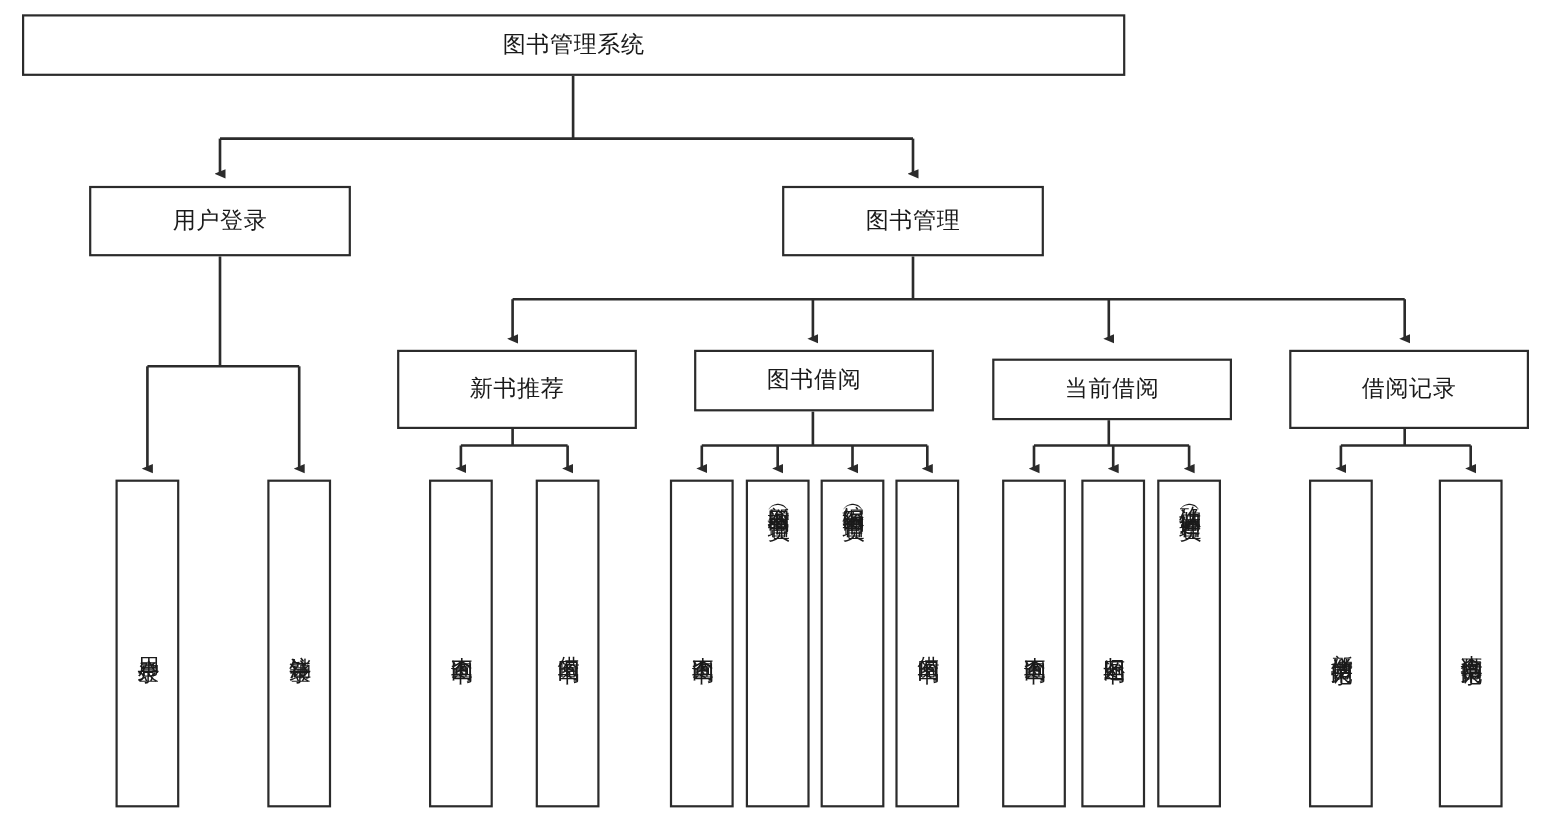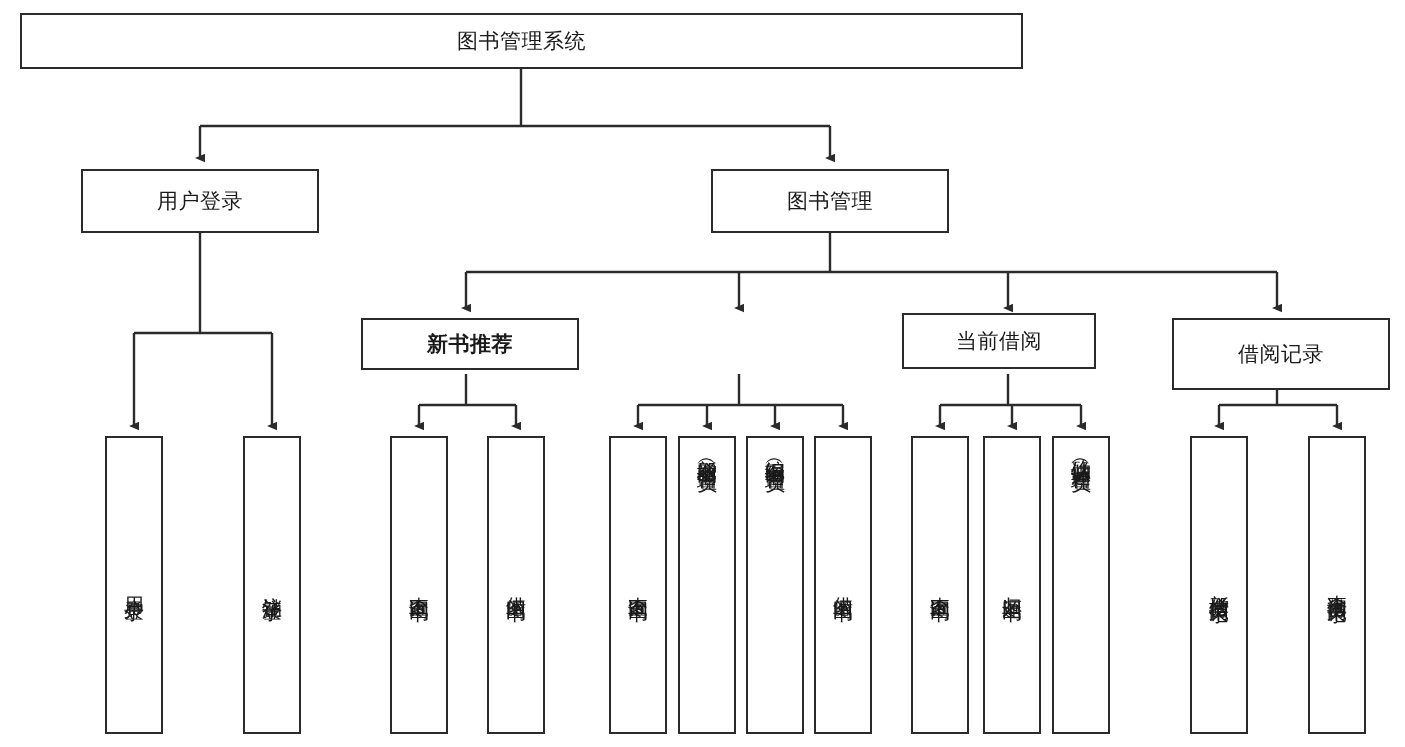--- a/index.html
+++ b/index.html
@@ -130,24 +130,27 @@
     <span class="node-label">图书管理系统</span>
   </div>
 
   <div class="node-box" style="left:81px; top:169px; width:238px; height:64px;">
     <span class="node-label">用户登录</span>
   </div>
   <div class="node-box" style="left:711px; top:169px; width:238px; height:64px;">
     <span class="node-label">图书管理</span>
   </div>
 
-  <div class="node-box" style="left:361px; top:318px; width:218px; height:52px;font-weight:bold;">
+  <div class="node-box" style="left:361px; top:318px; width:218px; height:72px;">
     <span class="node-label">新书推荐</span>
   </div>
-  <div class="node-box" style="left:902px; top:313px; width:194px; height:56px;">
+  <div class="node-box" style="left:631px; top:318px; width:218px; height:56px;">
+    <span class="node-label">图书借阅</span>
+  </div>
+  <div class="node-box" style="left:902px; top:326px; width:218px; height:56px;">
     <span class="node-label">当前借阅</span>
   </div>
   <div class="node-box" style="left:1172px; top:318px; width:218px; height:72px;">
     <span class="node-label">借阅记录</span>
   </div>
 
   <div class="node-box vertical centered" style="left:105px; top:436px; width:58px; height:298px;">
     <span class="node-label">用户登录</span>
   </div>
   <div class="node-box vertical centered" style="left:243px; top:436px; width:58px; height:298px;">

